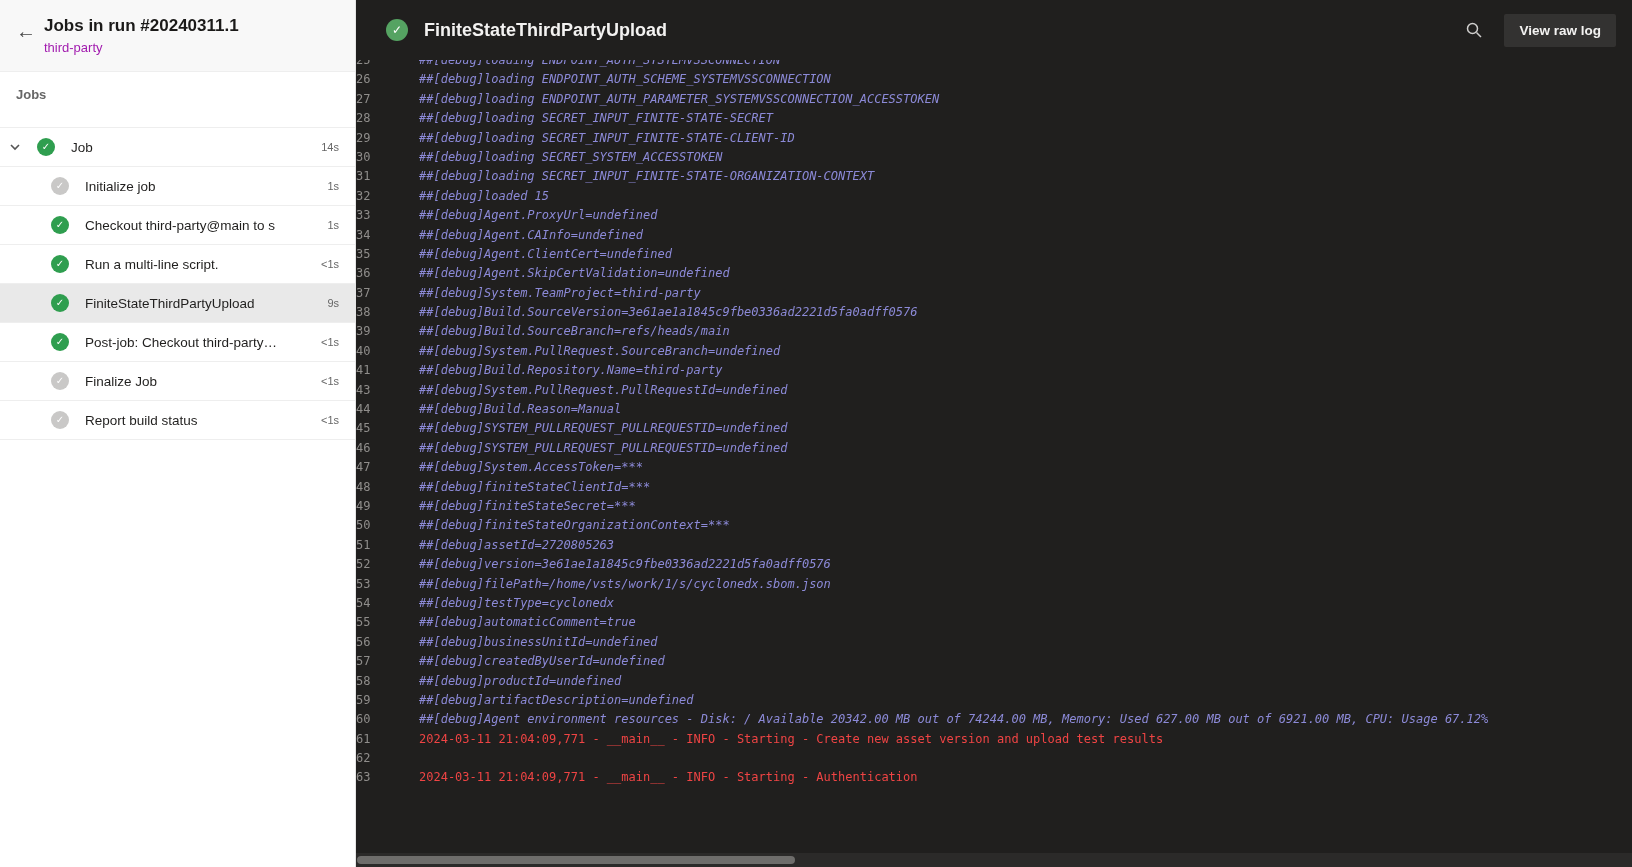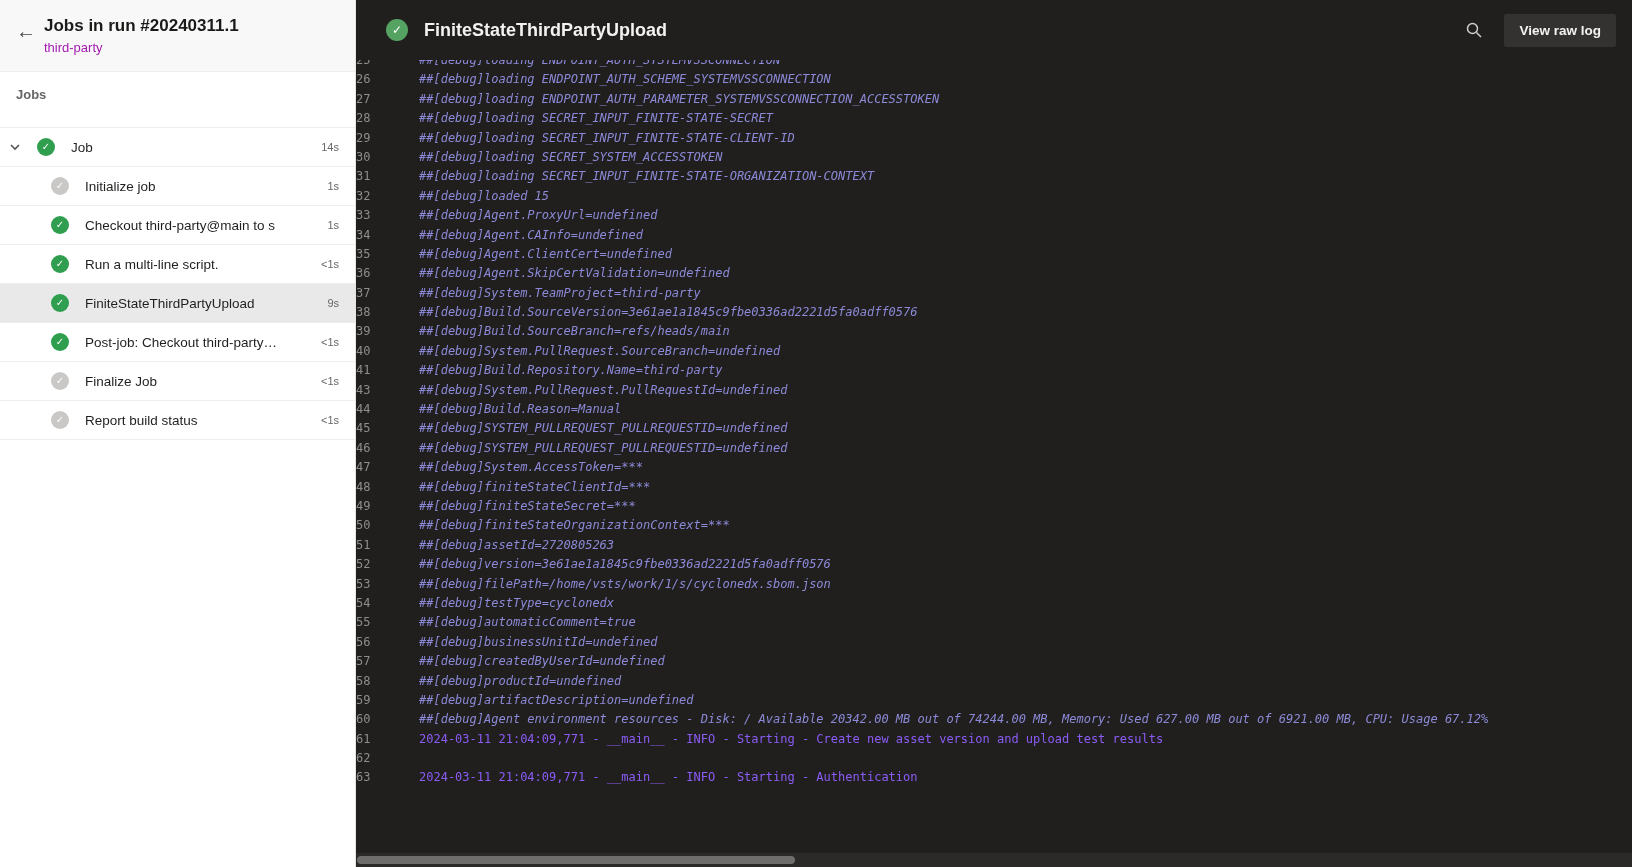--- a/index.html
+++ b/index.html
@@ -56,21 +56,21 @@
 
   .log-body { position:absolute; left:0; right:0; top:60px; bottom:14px;
               overflow:hidden;
               font-family:"DejaVu Sans Mono", monospace; font-size:12px; }
   .log-inner { margin-top:-9px; }
   .log-line { display:flex; height:19.4px; line-height:19.4px; white-space:pre; }
   .ln { width:44px; color:#8f8d8b; flex-shrink:0;
         user-select:none; }
   .lt { margin-left:19px; }
   .k-debug .lt { color:#8c8ad8;font-style:italic; }
-  .k-info  .lt { color:#8b5cf6; }
+  .k-info  .lt { color:#ef4444; }
   .lt a { color:#8c8ad8; text-decoration:underline; }
   .redacted { display:inline-block; border-bottom:1px solid #8c8ad8;
               vertical-align:bottom; height:19.4px; overflow:hidden; }
   .redacted span { filter:blur(4px); color:#a9a7c9; }
 
   .hscrollbar { position:absolute; left:0; right:0; bottom:0; height:14px;
                 background:#2b2a29; }
   .hscroll-thumb { position:absolute; left:1px; top:3px; width:438px; height:8px;
                    background:#6e6d6b; border-radius:4px; cursor:pointer; }
 </style>

